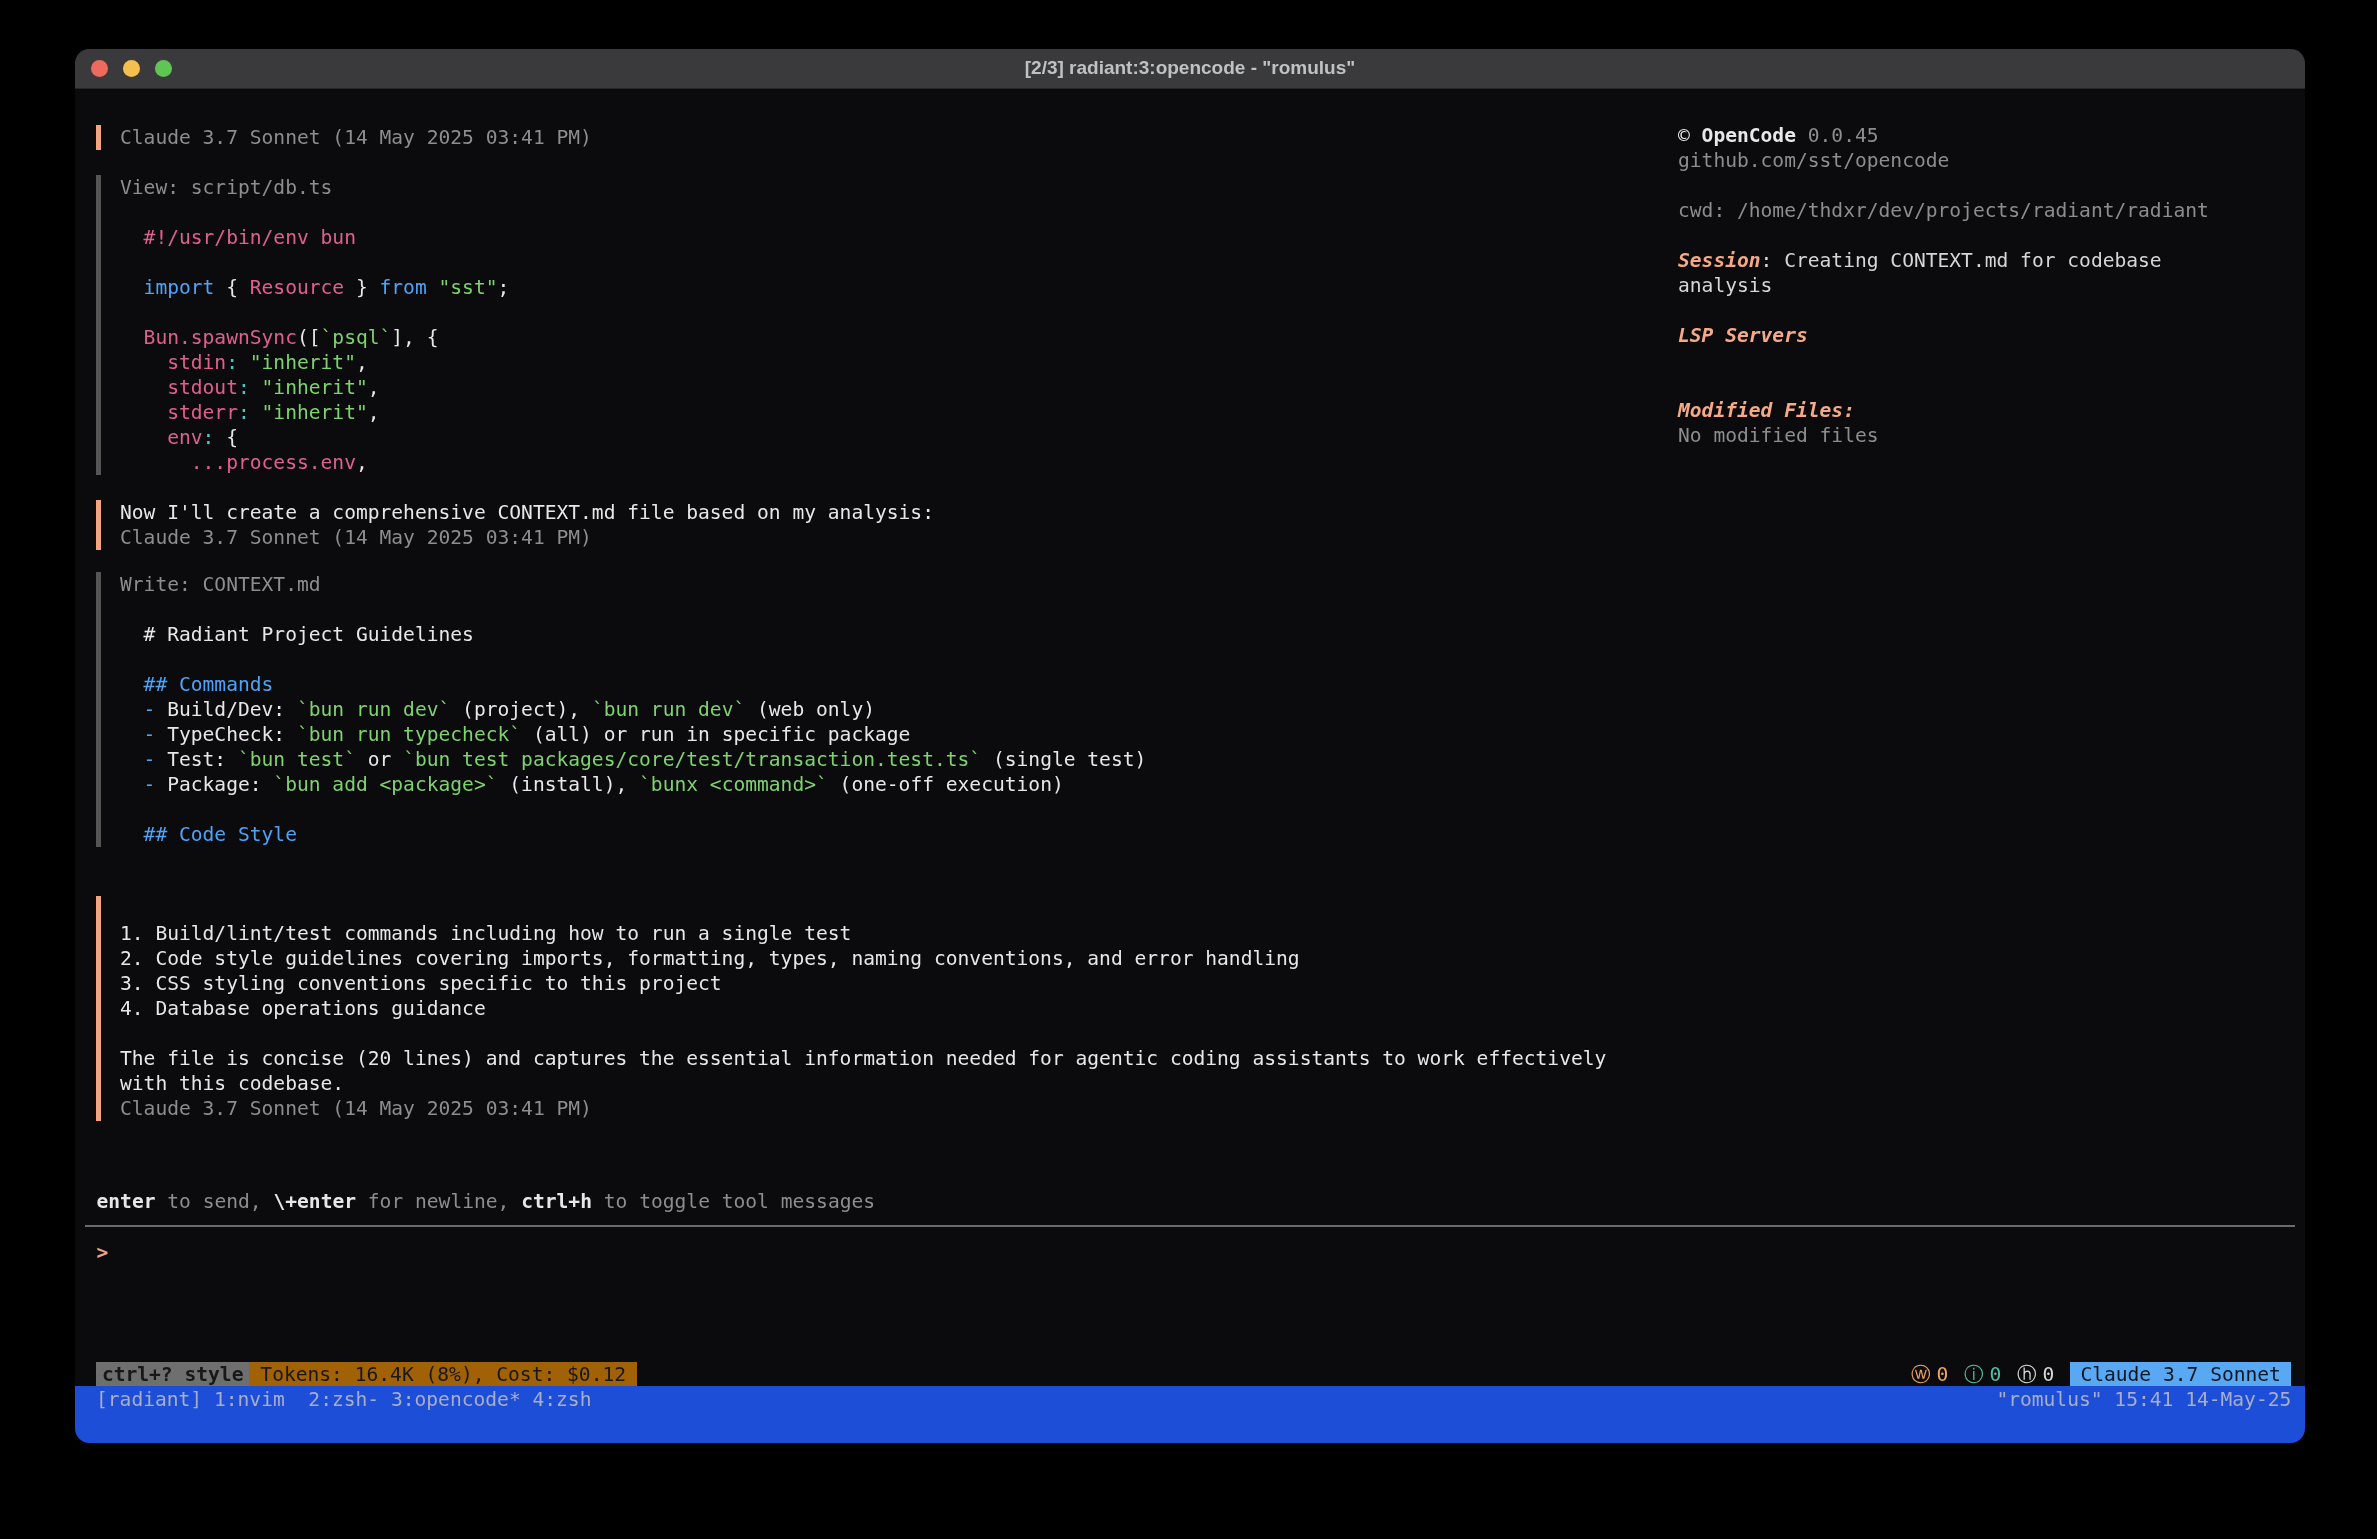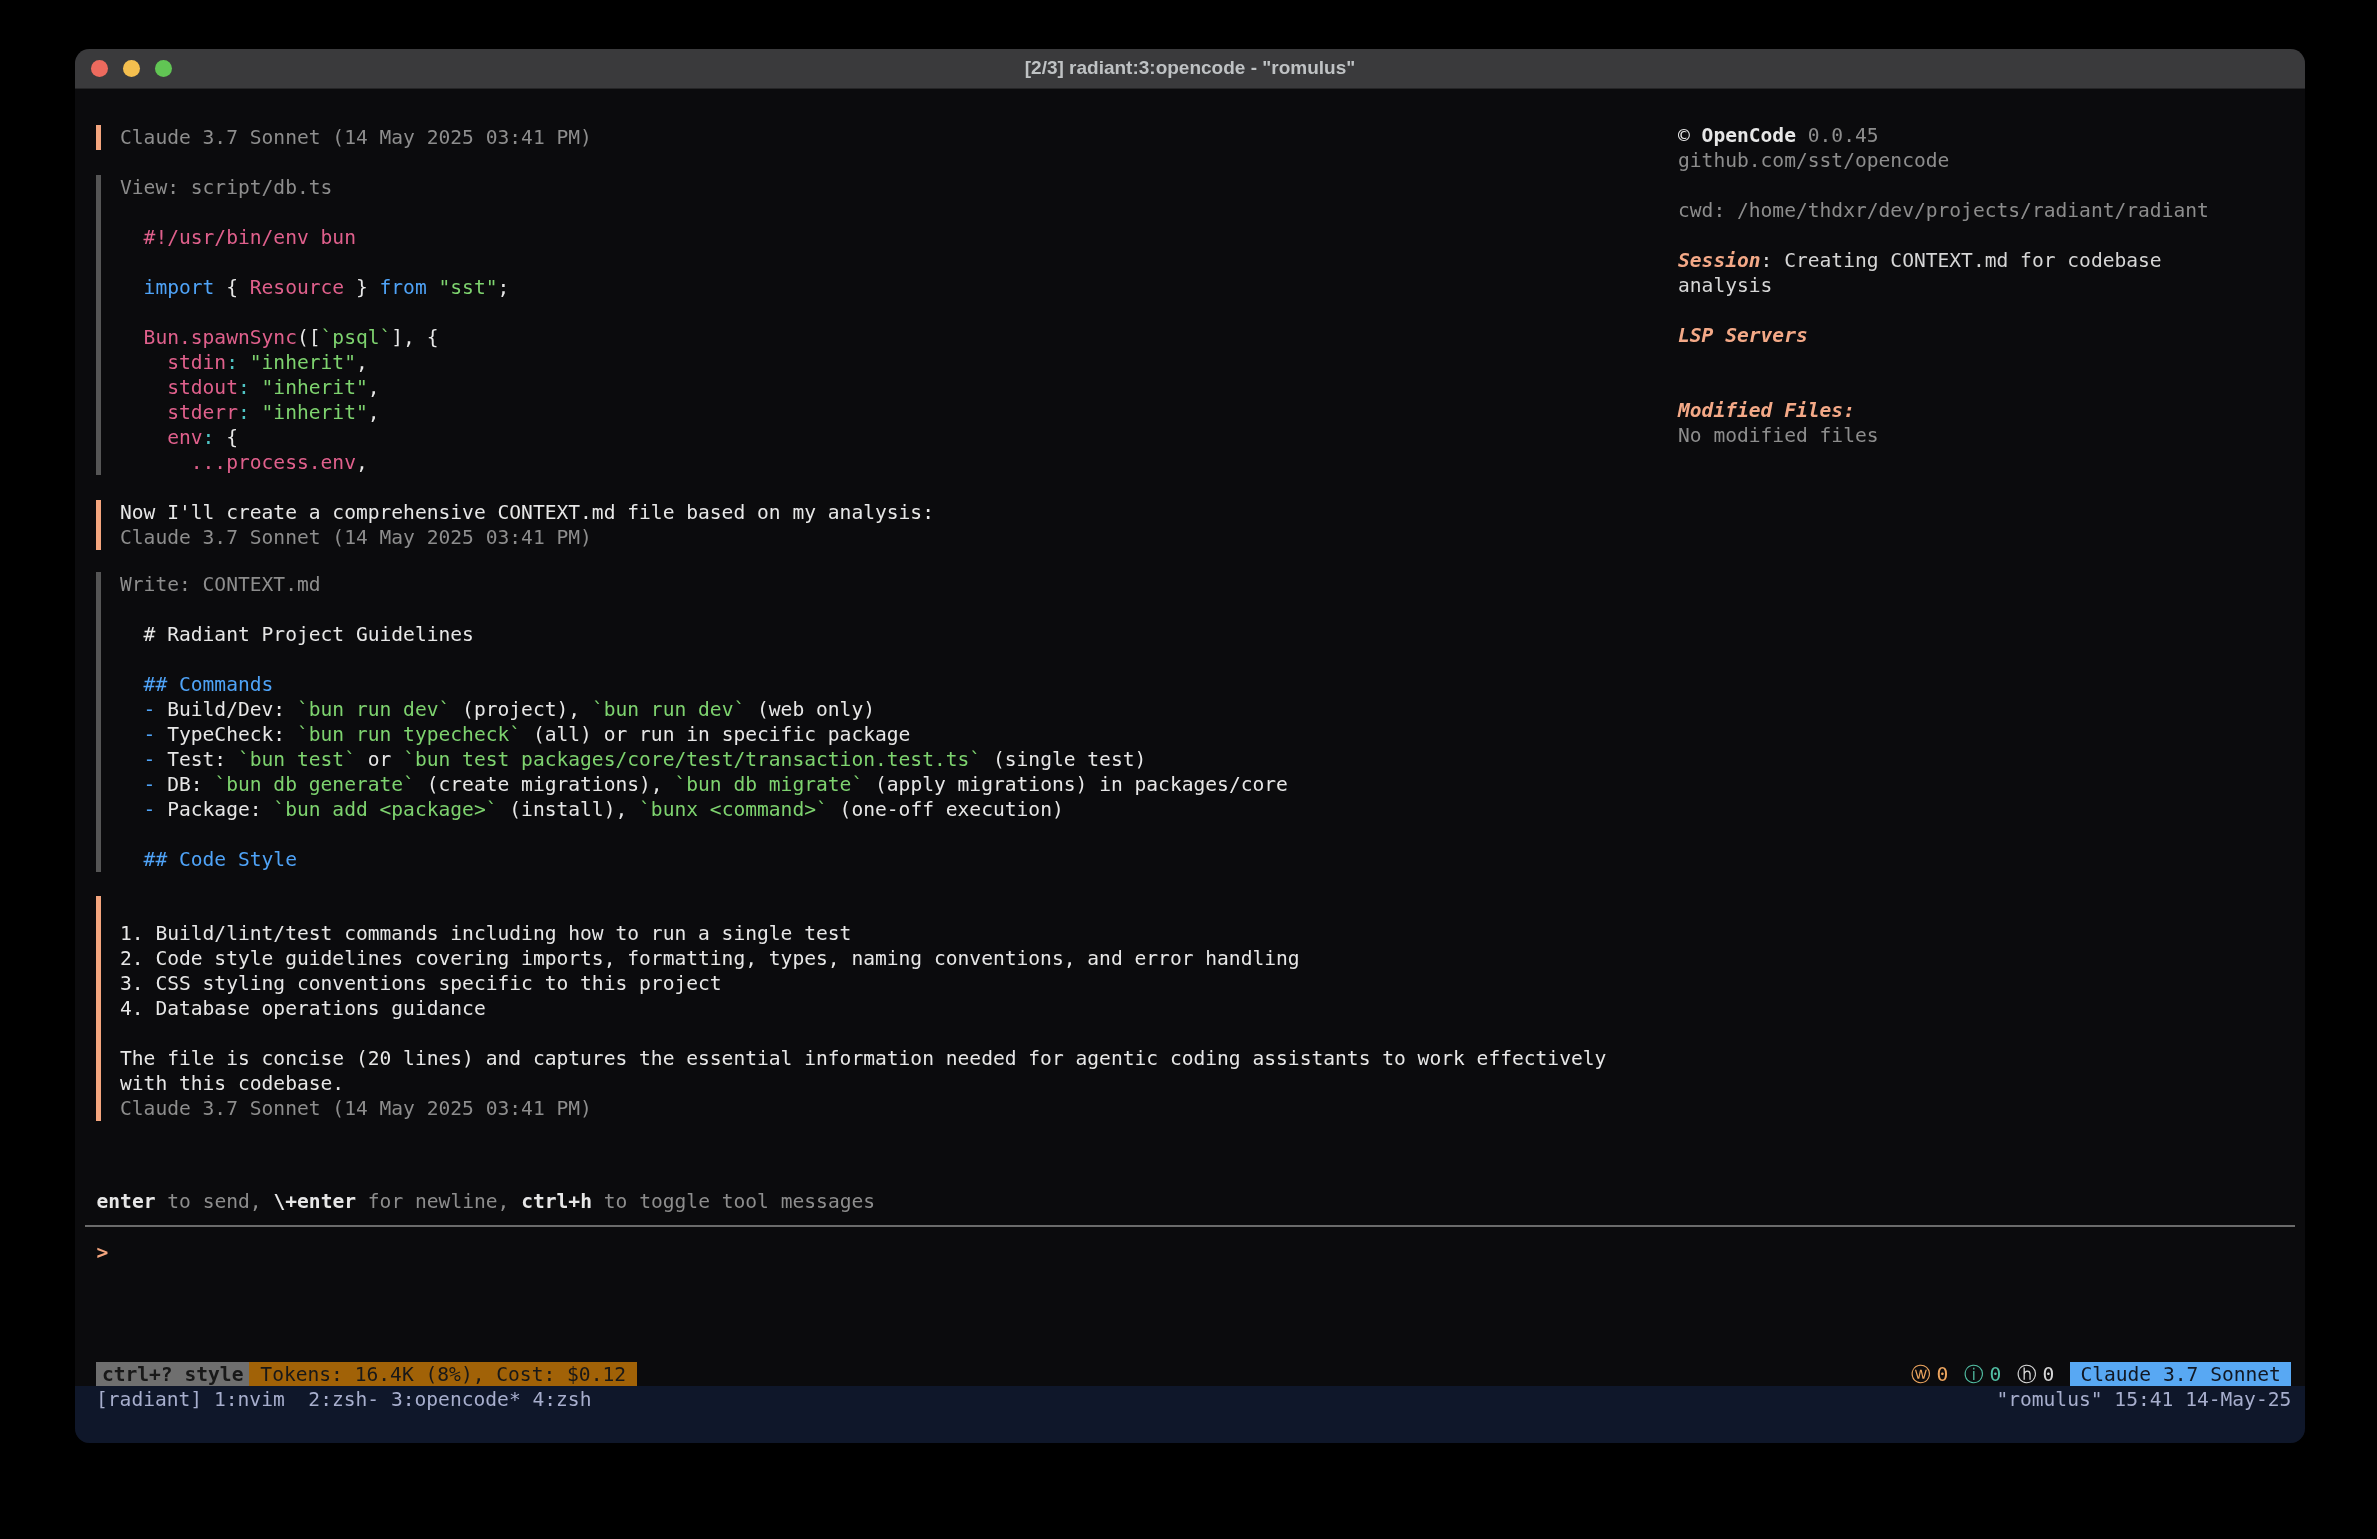--- a/index.html
+++ b/index.html
@@ -29,21 +29,21 @@
   
   .status-row{position:absolute;left:21px;top:1313px;height:25px;display:flex;align-items:center;}
   .badge{display:inline-block;height:25px;line-height:25px;white-space:pre;}
   .badge-help{background:#6f6f6f;color:#181818;font-weight:bold;padding:0 5.9px;}
   .badge-tokens{background:#a16207;color:#181818;padding:0 11px;text-align:right;}
   .status-right{position:absolute;right:13.7px;top:1313px;height:25px;display:flex;align-items:center;gap:15.7px;}
   .cnt{display:flex;align-items:center;gap:5.9px;white-space:pre;}
   .c-orange{color:#eda55f;} .c-teal{color:#52bfa4;} .c-light{color:#d8d8d8;}
   .badge-model{background:#58a8f3;color:#111722;padding:0 10.4px;font-weight:500;}
   
-  .tmux-bar{position:absolute;left:0;right:0;top:1337px;bottom:0;background:#0f172a;color:#a7aecd;}
+  .tmux-bar{position:absolute;left:0;right:0;top:1337px;bottom:0;background:#1d4ed8;color:#a7aecd;}
   .tmux-left{position:absolute;left:21px;top:1.3px;white-space:pre;}
   .tmux-right{position:absolute;right:13.7px;top:1.3px;white-space:pre;}
   
   .sidebar{position:absolute;left:1603px;top:74px;width:574px;}
   .sidebar .ln{width:574px;}
   .gap{margin-top:25px;} .gap2{margin-top:50px;}
 </style>
 </head>
 <body>
 
@@ -85,21 +85,20 @@
 
     <div class="blk tool" style="top:523px;">
       <div class="ln dim">Write: CONTEXT.md</div>
       <div class="ln"></div>
       <div class="ln"><span class="fg">  # Radiant Project Guidelines</span></div>
       <div class="ln"></div>
       <div class="ln"><span class="blue">  ## Commands</span></div>
       <div class="ln"><span class="blue">  -</span><span class="fg"> Build/Dev: </span><span class="green">`bun run dev`</span><span class="fg"> (project), </span><span class="green">`bun run dev`</span><span class="fg"> (web only)</span></div>
       <div class="ln"><span class="blue">  -</span><span class="fg"> TypeCheck: </span><span class="green">`bun run typecheck`</span><span class="fg"> (all) or run in specific package</span></div>
       <div class="ln"><span class="blue">  -</span><span class="fg"> Test: </span><span class="green">`bun test`</span><span class="fg"> or </span><span class="green">`bun test packages/core/test/transaction.test.ts`</span><span class="fg"> (single test)</span></div>
-      <div class="ln"><span class="blue">  -</span><span class="fg"> DB: </span><span class="green">`bun db generate`</span><span class="fg"> (create migrations), </span><span class="green">`bun db migrate`</span><span class="fg"> (apply migrations) in packages/core</span></div>
       <div class="ln"><span class="blue">  -</span><span class="fg"> Package: </span><span class="green">`bun add &lt;package&gt;`</span><span class="fg"> (install), </span><span class="green">`bunx &lt;command&gt;`</span><span class="fg"> (one-off execution)</span></div>
       <div class="ln"></div>
       <div class="ln"><span class="blue">  ## Code Style</span></div>
     </div>
 
     <div class="blk msg" style="top:847px;">
       <div class="ln"></div>
       <div class="ln fg">1. Build/lint/test commands including how to run a single test</div>
       <div class="ln fg">2. Code style guidelines covering imports, formatting, types, naming conventions, and error handling</div>
       <div class="ln fg">3. CSS styling conventions specific to this project</div>

